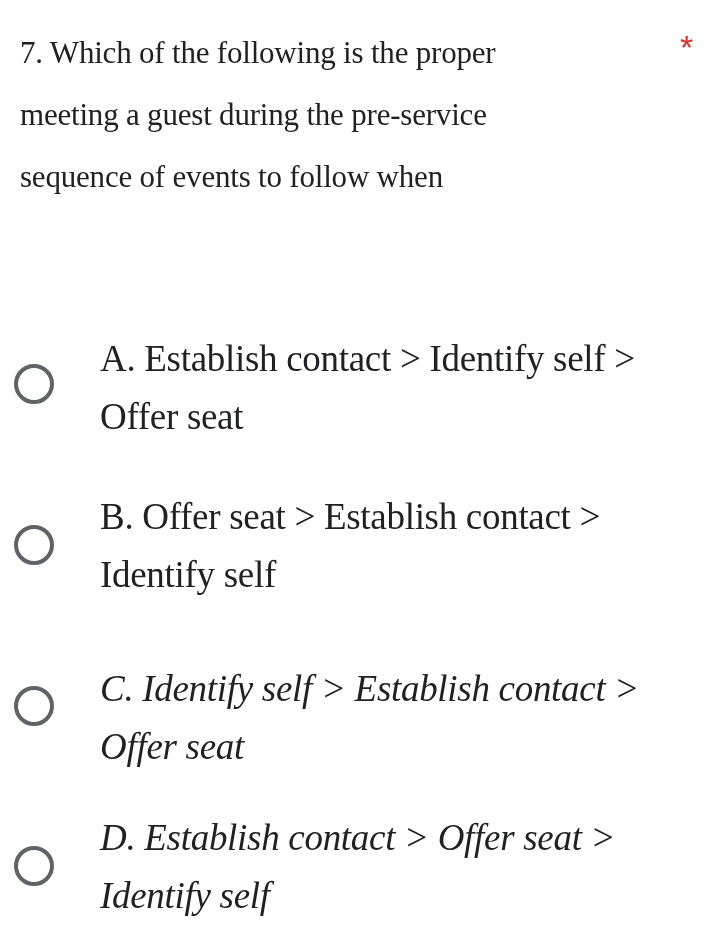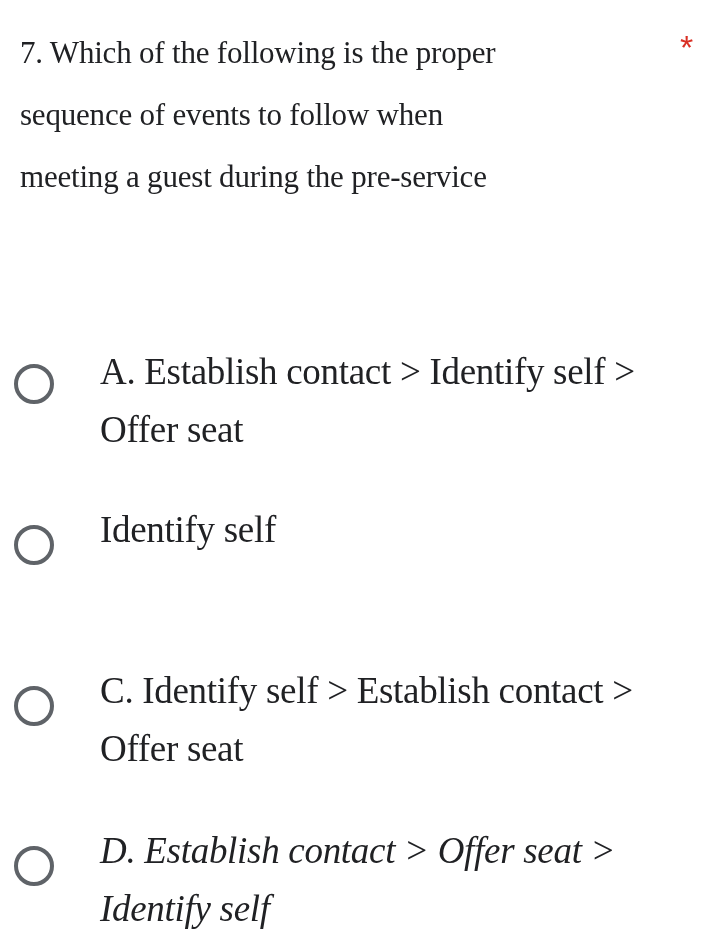--- a/index.html
+++ b/index.html
@@ -56,55 +56,55 @@
       box-sizing: content-box;
       background: #ffffff;
     }
     .option-label {
       position: absolute;
       left: 100px;
       width: 600px;
       font-size: 37px;
       line-height: 58px;
       letter-spacing: -0.3px;
-      margin-top: 13px;
     }
   </style>
 </head>
 <body>
 
 <div>
   <div class="question">
     <div>7. Which of the following is the proper</div>
+    <div>meeting a guest during the pre-service</div>
     <div>sequence of events to follow when</div>
-    <div>meeting a guest during the pre-service</div>
   </div>
   <span class="required">*</span>
 </div>
 
 <div class="options">
 
   <div class="option" style="top:330px;">
     <span class="radio" style="top:34px;"></span>
     <div class="option-label" style="top:0px;">
       <div>A. Establish contact &gt; Identify self &gt;</div>
       <div>Offer seat</div>
     </div>
   </div>
 
   <div class="option" style="top:488px;">
     <span class="radio" style="top:37px;"></span>
     <div class="option-label" style="top:0px;">
+      <div>B. Offer seat &gt; Establish contact &gt;</div>
       <div>Identify self</div>
     </div>
   </div>
 
   <div class="option" style="top:649px;">
     <span class="radio" style="top:37px;"></span>
-    <div class="option-label" style="top:0px;">
+    <div class="option-label" style="top:11px;font-style:italic;">
       <div>C. Identify self &gt; Establish contact &gt;</div>
       <div>Offer seat</div>
     </div>
   </div>
 
   <div class="option" style="top:809px;">
     <span class="radio" style="top:37px;"></span>
     <div class="option-label" style="top:0px;font-style:italic;">
       <div>D. Establish contact &gt; Offer seat &gt;</div>
       <div>Identify self</div>

